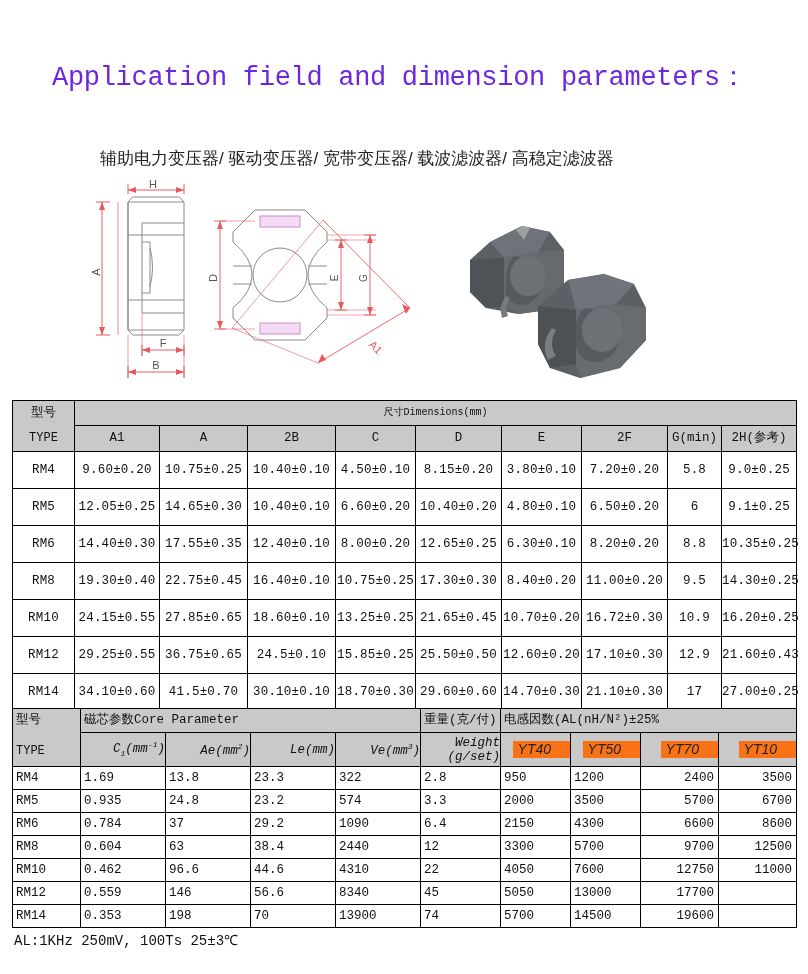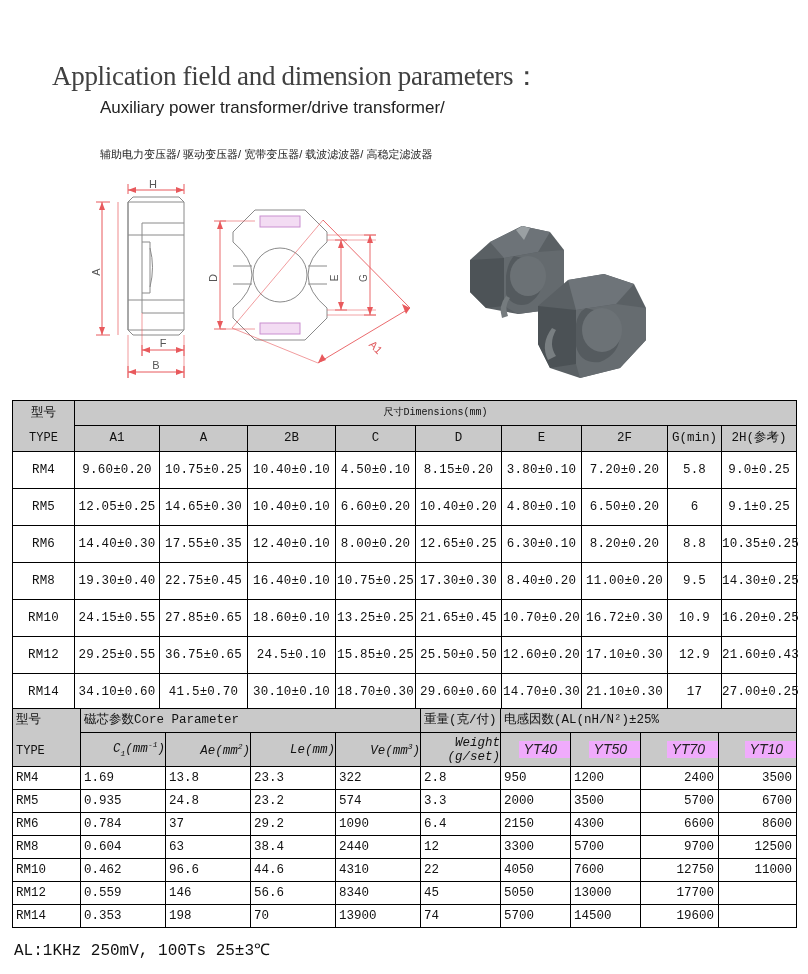--- a/index.html
+++ b/index.html
@@ -19,40 +19,40 @@
     position: absolute;
     inset: 0;
   }
 
   
   #title {
     position: absolute;
     left: 52px;
     top: 58px;
     font-size: 27px;
-    font-family: Liberation Serif, serif;
-    color: #404040;
+    font-family: Liberation Mono, monospace;
+    color: #6d28d9;
     letter-spacing: -0.3px;
     white-space: nowrap;
   }
   #subtitle-block {
     position: absolute;
     left: 100px;
     top: 96px;
     font-size: 17px;
     line-height: 23px;
     color: #222;
     white-space: nowrap;
   }
   #subtitle-line2 { font-weight: bold; }
   #cn-line {
     position: absolute;
     left: 100px;
     top: 147px;
-    font-size: 11px;
+    font-size: 17px;
     color: #222;
     white-space: nowrap;
   }
 
   
   #drawings {
     position: absolute;
     left: 80px;
     top: 180px;
     width: 360px;
@@ -136,49 +136,47 @@
     padding-left: 3px;
     vertical-align: middle;
   }
   #table-core td.body.num-right {
     text-align: right;
     padding-right: 4px;
     padding-left: 5px;
   }
   .yt-chip {
     display: inline-block;
-    background: #f0abfc;
-    padding: 1px 13px 2px 5px;
+    background: #f97316;
+    padding: 1px 19px 2px 5px;
     font-family: "Liberation Sans", sans-serif;
     font-size: 14px;
     color: #222;
     margin-left: 4px;
   }
   sub, sup { font-size: 8px; }
 
   #footer-note {
     position: absolute;
     left: 14px;
     top: 930px;
     font-family: "Liberation Mono", monospace;
-    font-size: 16px;
+    font-size: 14px;
     color: #111;
     white-space: nowrap;
-    margin-top: 8px;
   }
 </style>
 </head>
 <body>
 
 <div class="page">
 
   <div id="title">Application field and dimension parameters：</div>
 
   <div id="subtitle-block">
-    <div>Auxiliary power transformer/drive transformer/</div>
   </div>
 
   <div id="cn-line">辅助电力变压器/ 驱动变压器/ 宽带变压器/ 载波滤波器/ 高稳定滤波器</div>
 
   <div id="drawings">
     <svg width="360" height="210" viewBox="0 0 360 210">
 
       <g stroke="#8a8a8a" fill="none" stroke-width="1">
         <path d="M48,22 L48,150 M48,22 L104,22 L104,150 L48,150 Z"></path>
         <path d="M48,22 L53,17 L99,17 L104,22"></path>

